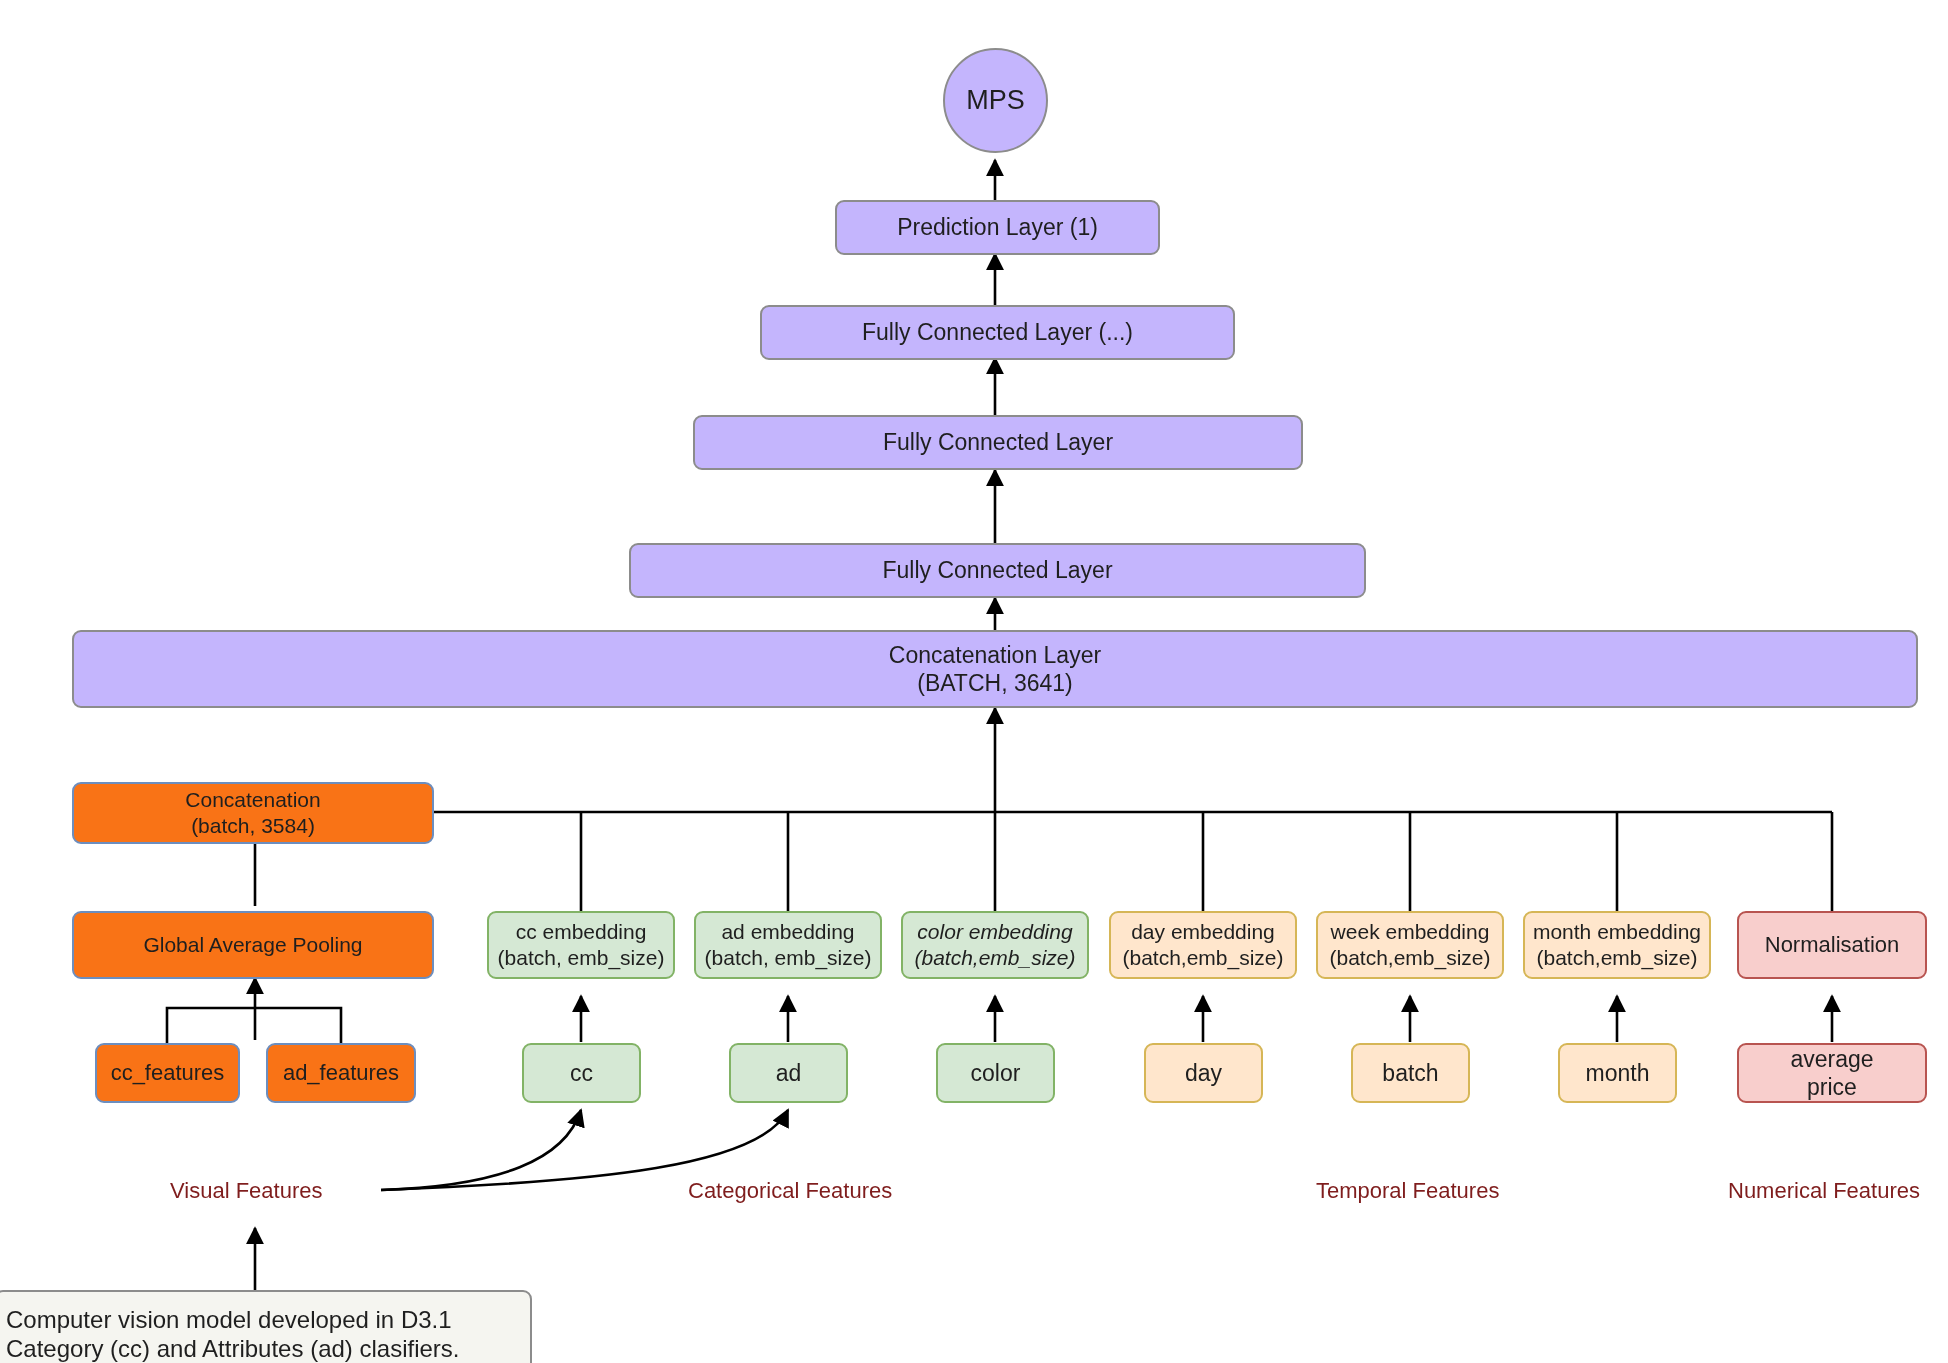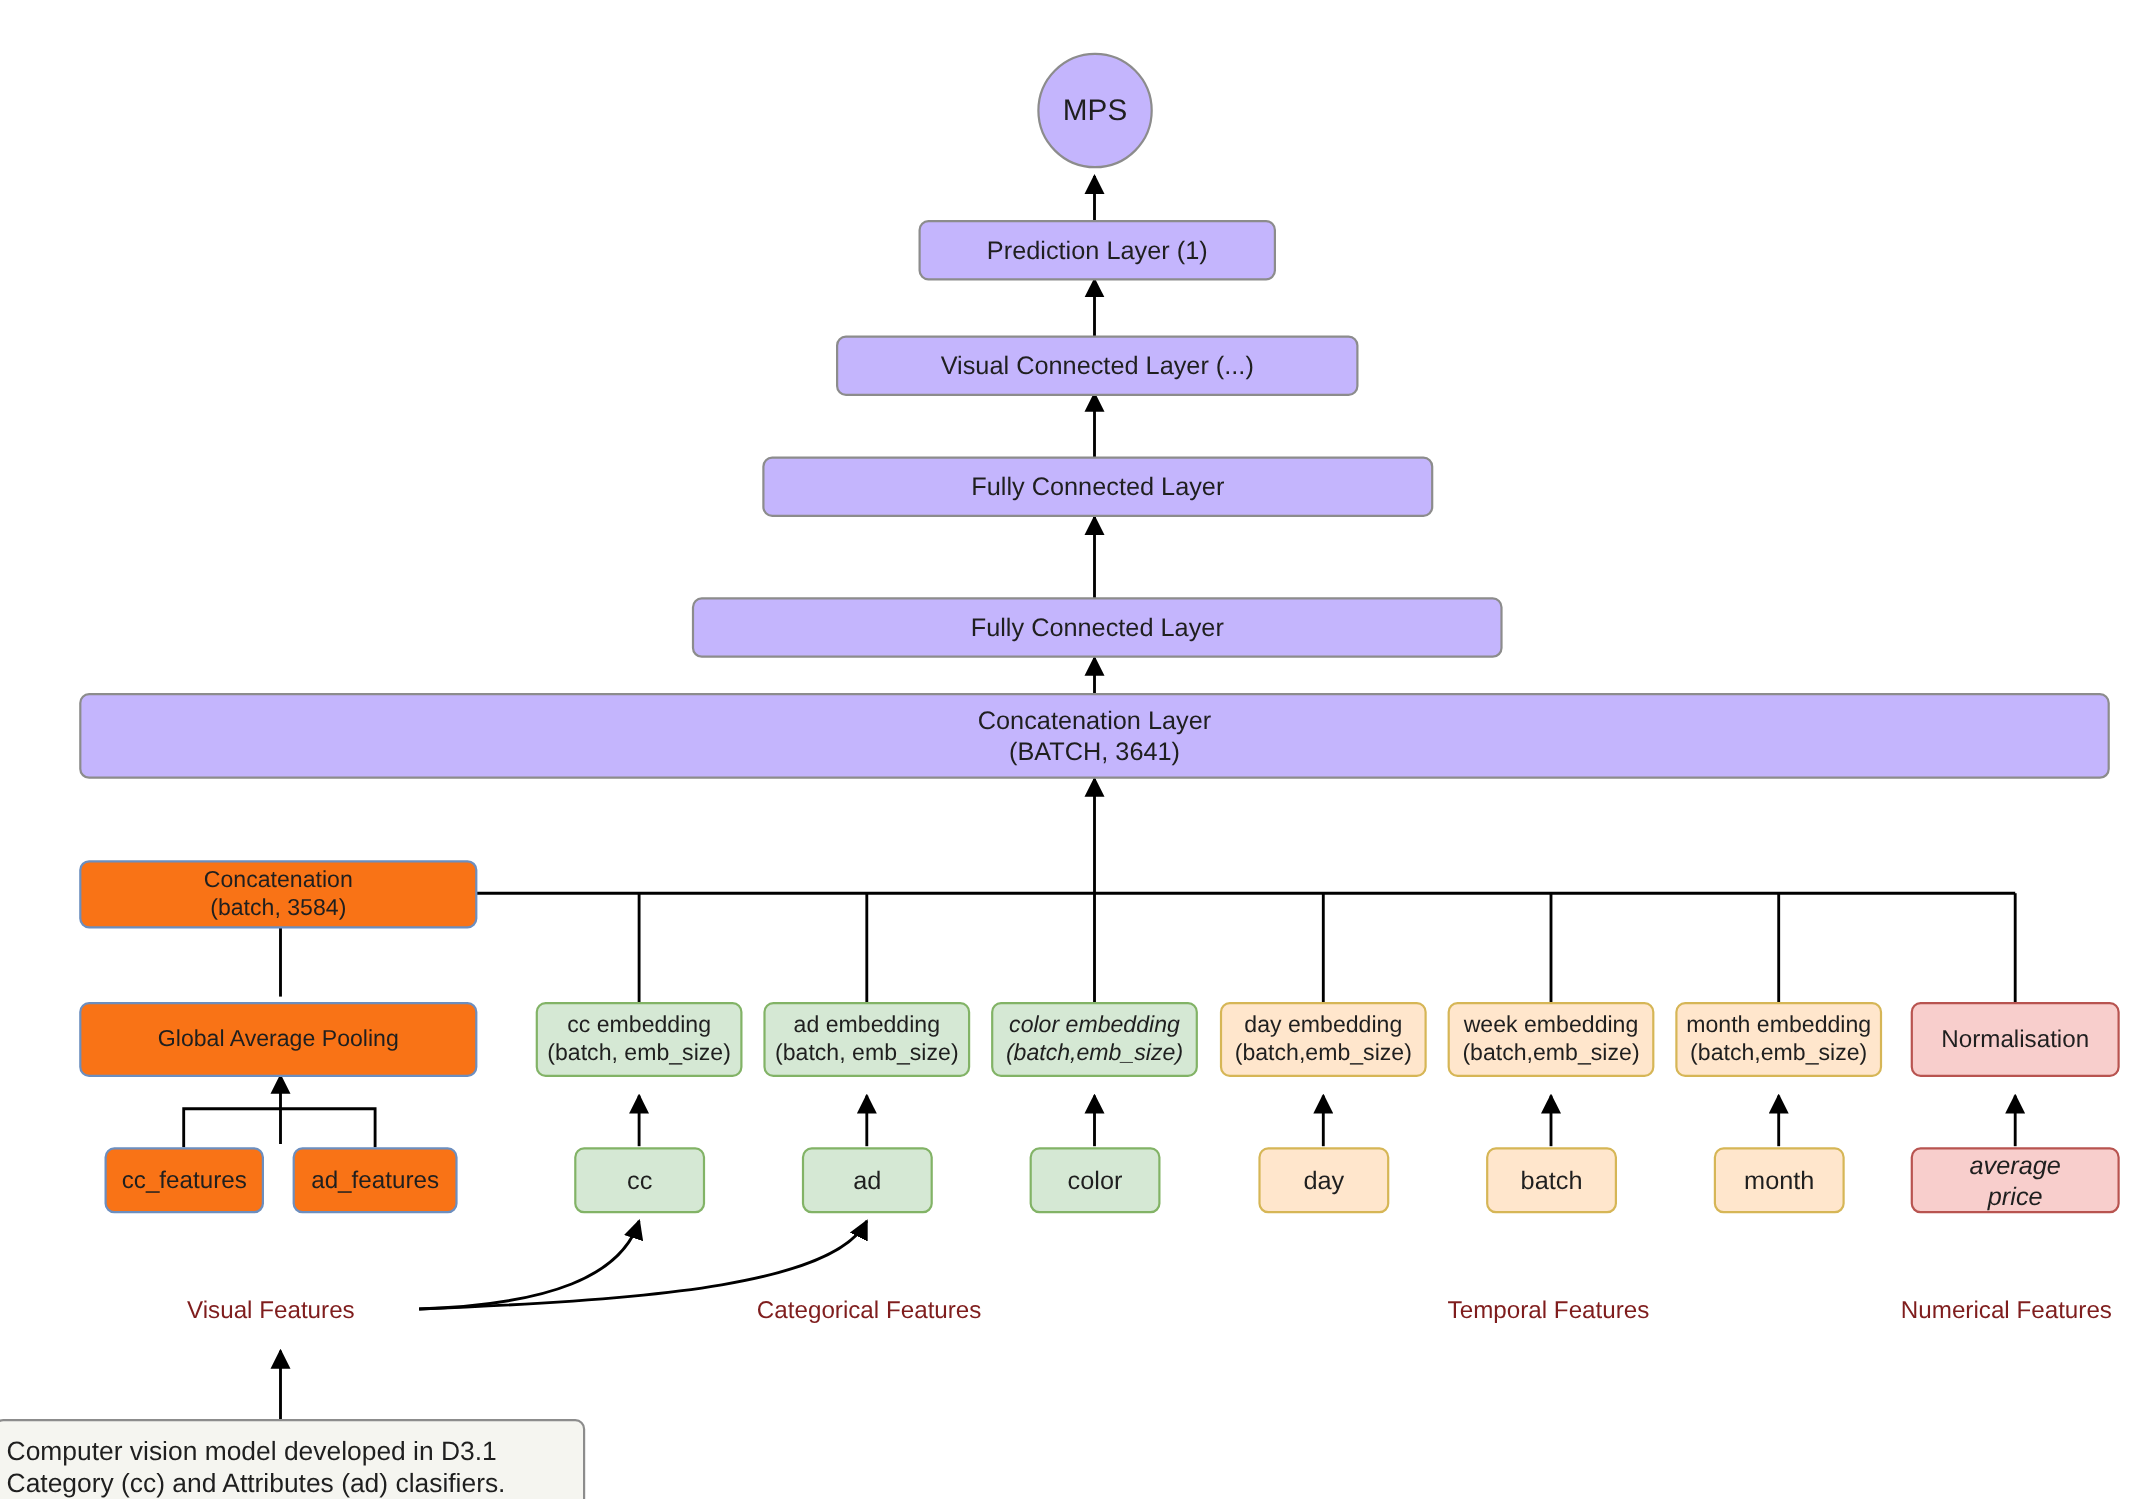--- a/index.html
+++ b/index.html
@@ -76,21 +76,21 @@
 
   <div class="node grey circle" style="left:943px;top:48px;width:105px;height:105px;font-size:27px;">
     <span class="lbl">MPS</span>
   </div>
 
   <div class="node grey" style="left:835px;top:200px;width:325px;height:55px;">
     <span class="lbl">Prediction Layer (1)</span>
   </div>
 
   <div class="node grey" style="left:760px;top:305px;width:475px;height:55px;">
-    <span class="lbl">Visual Connected Layer (...)</span>
+    <span class="lbl">Fully Connected Layer (...)</span>
   </div>
 
   <div class="node grey" style="left:693px;top:415px;width:610px;height:55px;">
     <span class="lbl">Fully Connected Layer</span>
   </div>
 
   <div class="node grey" style="left:629px;top:543px;width:737px;height:55px;">
     <span class="lbl">Fully Connected Layer</span>
   </div>
 
@@ -154,21 +154,21 @@
   </div>
   <div class="node orange" style="left:1144px;top:1043px;width:119px;height:60px;font-size:23px;">
     <span class="lbl">day</span>
   </div>
   <div class="node orange" style="left:1351px;top:1043px;width:119px;height:60px;font-size:23px;">
     <span class="lbl">batch</span>
   </div>
   <div class="node orange" style="left:1558px;top:1043px;width:119px;height:60px;font-size:23px;">
     <span class="lbl">month</span>
   </div>
-  <div class="node red" style="left:1737px;top:1043px;width:190px;height:60px;font-size:23px;font-style:italic;">
+  <div class="node red" style="left:1737px;top:1043px;width:190px;height:60px;font-size:23px;">
     <span class="lbl">average
 price</span>
   </div>
 
   <div class="caption" style="left:170px;top:1178px;">
     <span>Visual Features</span>
   </div>
   <div class="caption" style="left:688px;top:1178px;">
     <span>Categorical Features</span>
   </div>

